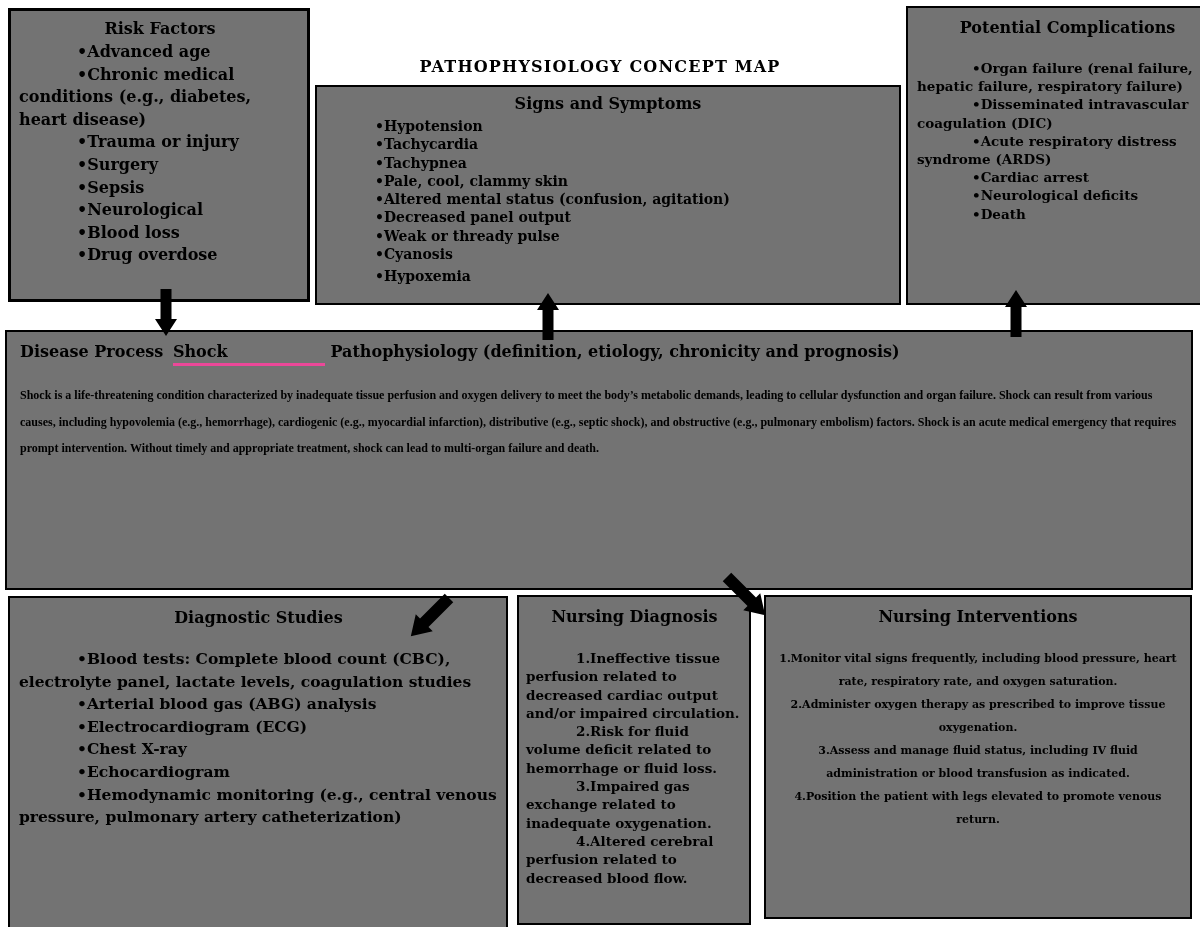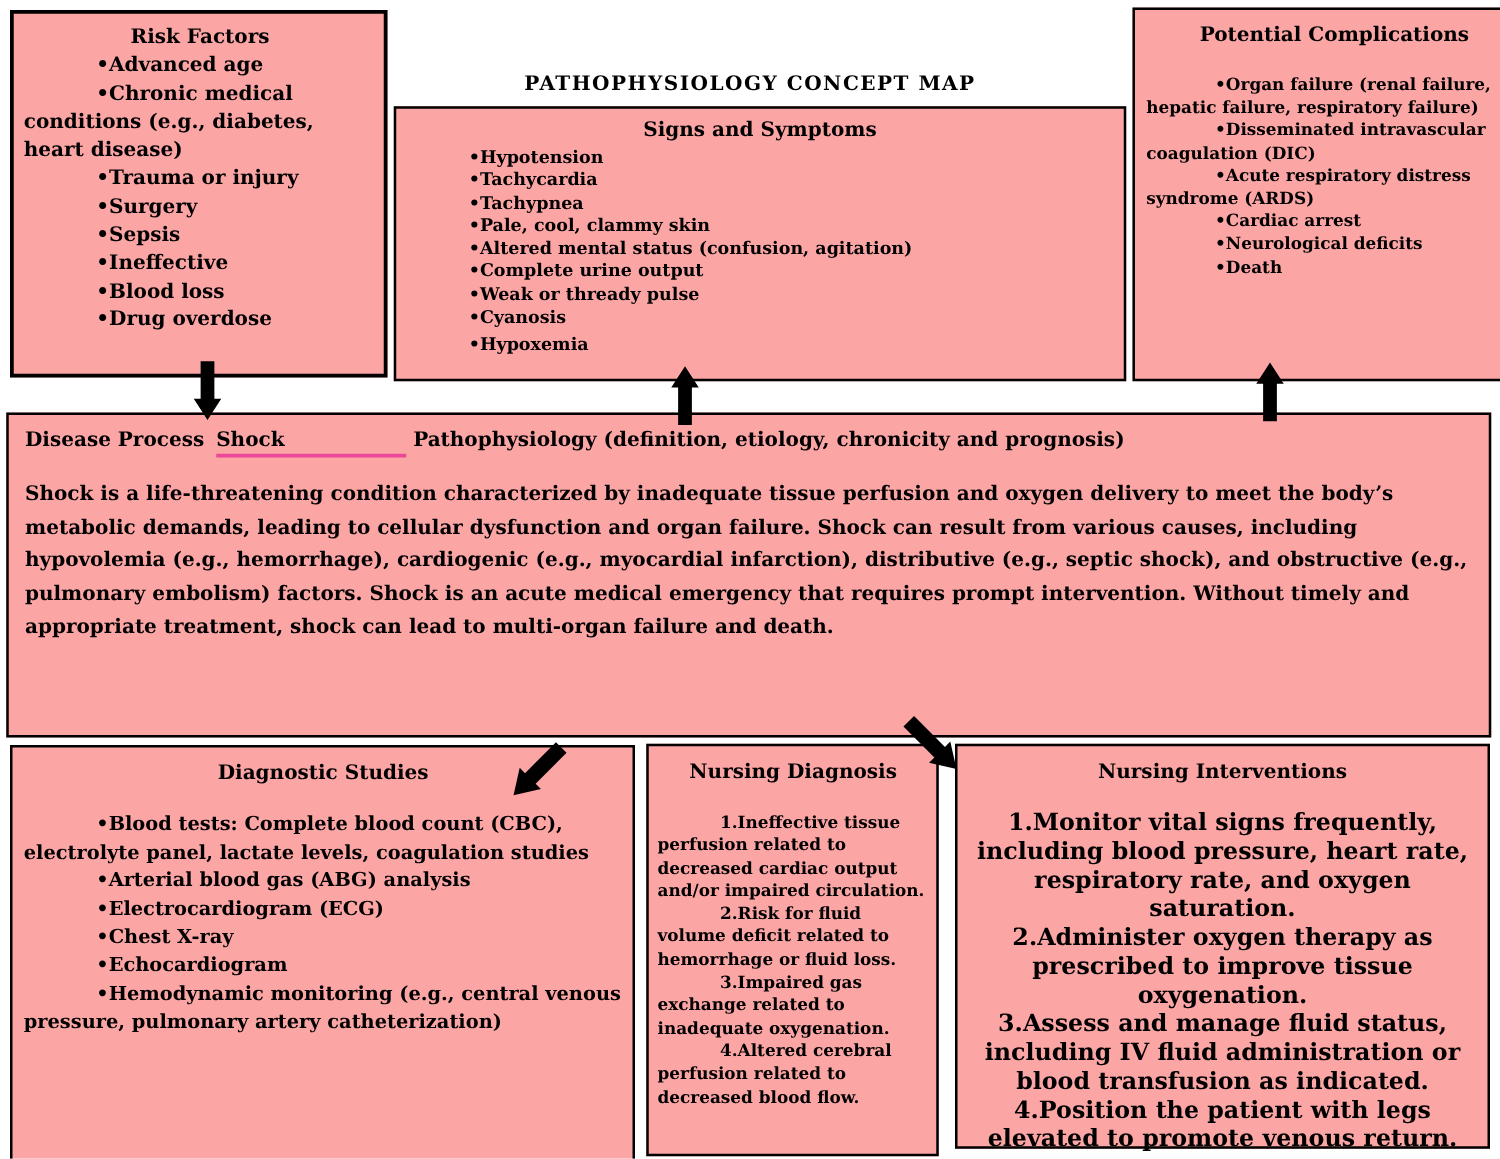--- a/index.html
+++ b/index.html
@@ -9,21 +9,21 @@
     height: 927px;
     background: #ffffff;
     color: #000000;
     font-family: "DejaVu Serif", "Liberation Serif", serif;
     font-weight: 700;
     overflow: hidden;
   }
   .box {
     position: absolute;
     border: 2px solid #000000;
-    background: #fca5a5;
+    background: #737373;
     box-sizing: border-box;
   }
   .hdr {
     text-align: center;
     font-size: 16px;
     line-height: 20px;
     margin: 0;
   }
   .list p { margin: 0; }
 
@@ -56,37 +56,38 @@
   #dp-line { font-size: 16px; line-height: 22px; white-space: nowrap; }
   #dp-name {
     display: inline-block;
     width: 152px;
     border-bottom: 3px solid #ec4899;
     margin-left: 4px;
   }
   #dp-patho { }
   #dp-desc {
     margin: 16px 0 0 0;
-    font-size: 16px;
+    font-size: 12px;
     line-height: 26.6px;
+    font-family: Liberation Serif, serif;
   }
 
   
   #box-diag { left: 8px; top: 596px; width: 500px; height: 336px; padding: 10px 8px 0 9px; }
   #box-diag .list { margin-top: 20px; font-size: 15.5px; line-height: 22.6px; }
   #box-diag .list p { text-indent: 58px; }
 
   
   #box-nd { left: 517px; top: 595px; width: 234px; height: 330px; padding: 10px 6px 0 7px; }
   #box-nd .list { margin-top: 22px; font-size: 13.5px; line-height: 18.3px; }
   #box-nd .list p { text-indent: 50px; }
 
   
   #box-ni { left: 764px; top: 595px; width: 428px; height: 324px; padding: 10px 12px 12px 12px; }
-  #box-ni .list { margin-top: 20px; font-size: 19px; line-height: 23px; text-align: center; }
+  #box-ni .list { margin-top: 20px; font-size: 11px; line-height: 23px; text-align: center; }
 
   
   #arrows {
     position: absolute;
     left: 0; top: 0;
     width: 1200px; height: 927px;
     pointer-events: none;
   }
   #arrows path { fill: #000000; }
 </style>
@@ -98,35 +99,35 @@
   <div id="map-title">PATHOPHYSIOLOGY CONCEPT MAP</div>
 
   <div class="box" id="box-risk">
     <p class="hdr">Risk Factors</p>
     <div class="list">
         <p>•Advanced age</p>
         <p>•Chronic medical conditions (e.g., diabetes, heart disease)</p>
         <p>•Trauma or injury</p>
         <p>•Surgery</p>
         <p>•Sepsis</p>
-        <p>•Ineffective</p>
+        <p>•Neurological</p>
         <p>•Blood loss</p>
         <p>•Drug overdose</p>
       </div>
   </div>
 
   <div class="box" id="box-sns">
     <p class="hdr">Signs and Symptoms</p>
     <div class="list">
         <p>•Hypotension</p>
         <p>•Tachycardia</p>
         <p>•Tachypnea</p>
         <p>•Pale, cool, clammy skin</p>
         <p>•Altered mental status (confusion, agitation)</p>
-        <p>•Complete urine output</p>
+        <p>•Decreased panel output</p>
         <p>•Weak or thready pulse</p>
         <p>•Cyanosis</p>
         <p>•Hypoxemia</p>
       </div>
   </div>
 
   <div class="box" id="box-pc">
     <p class="hdr">Potential Complications</p>
     <div class="list">
         <p>•Organ failure (renal failure, hepatic failure, respiratory failure)</p>

